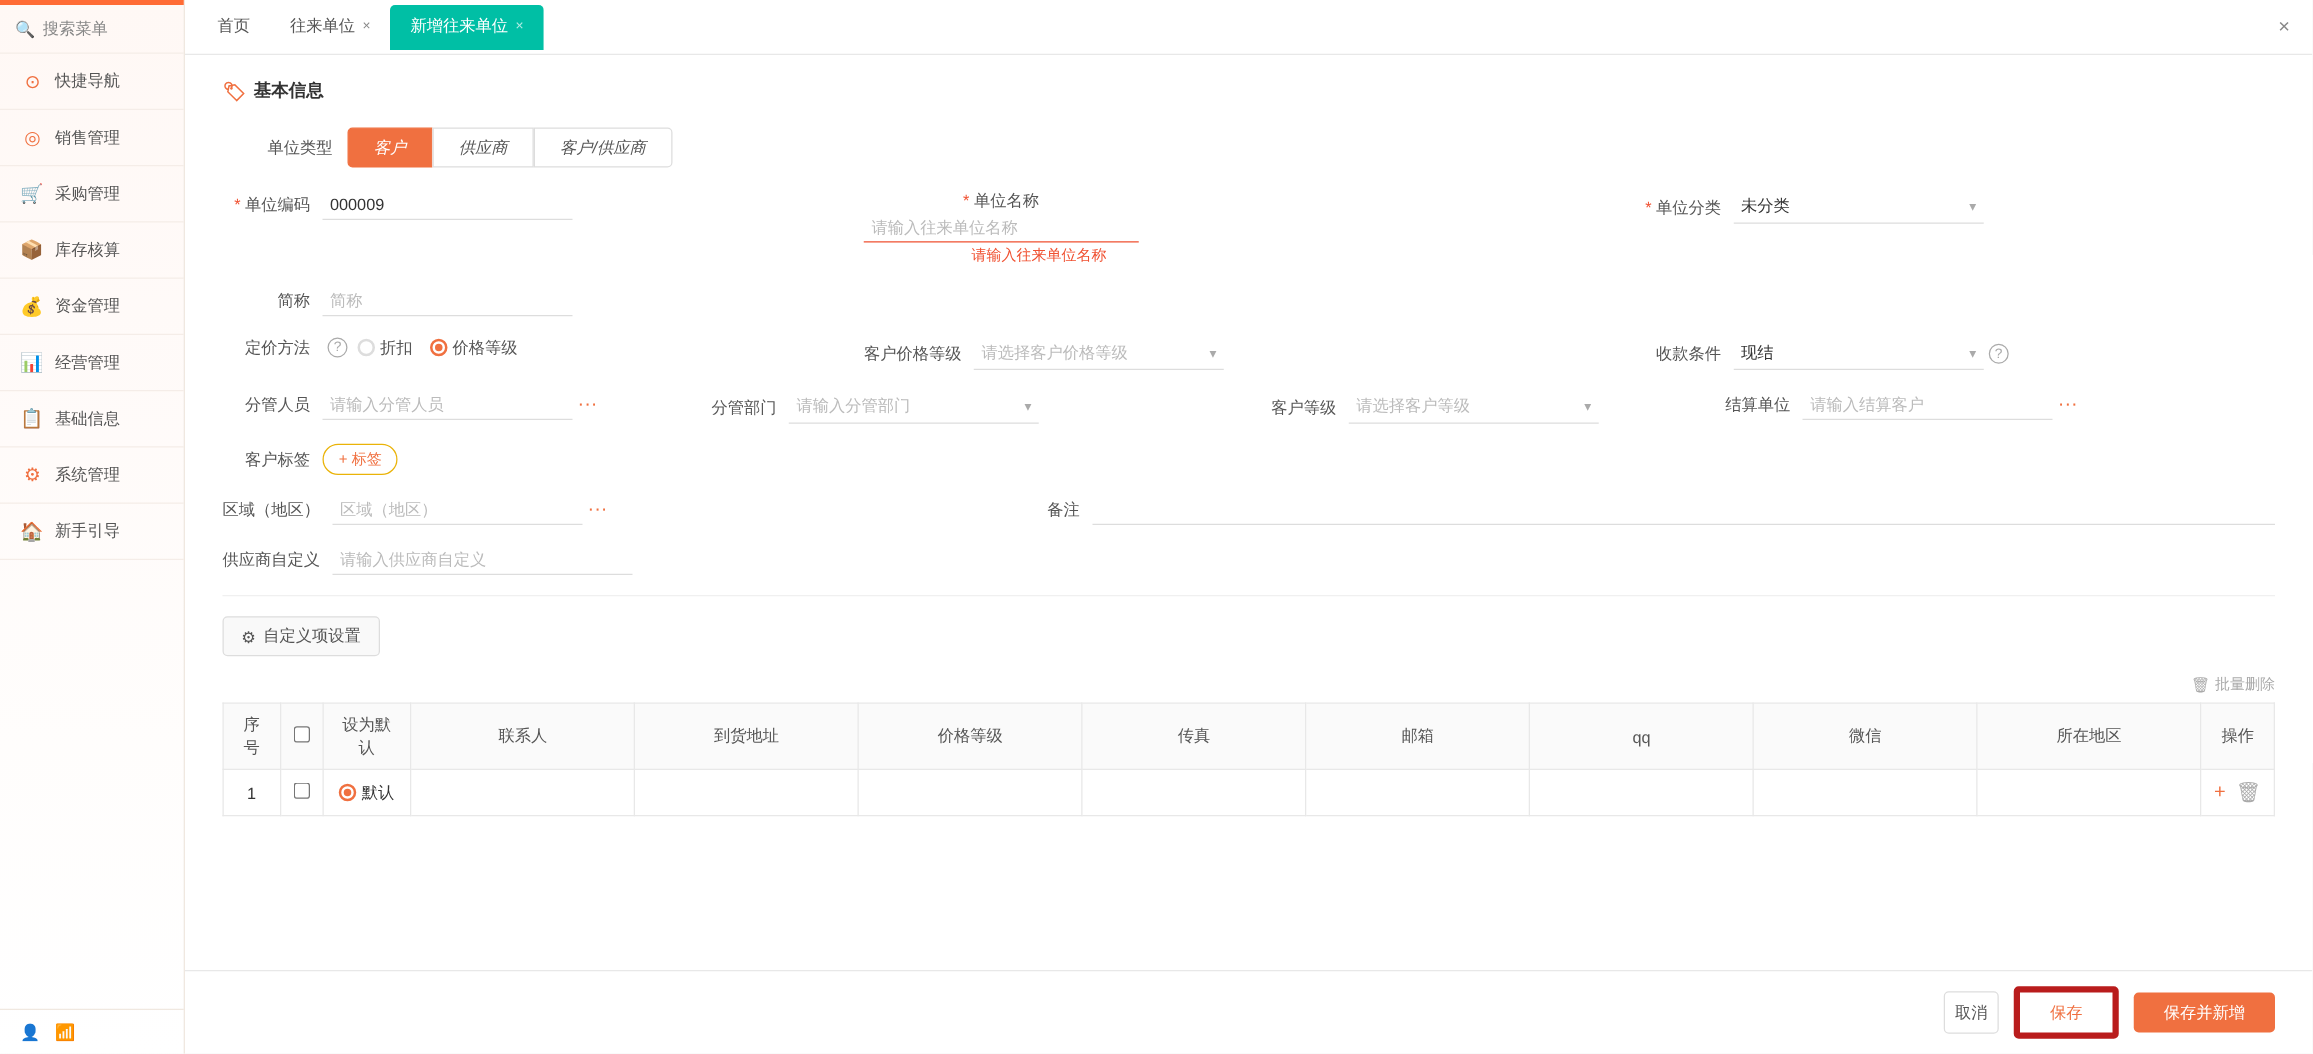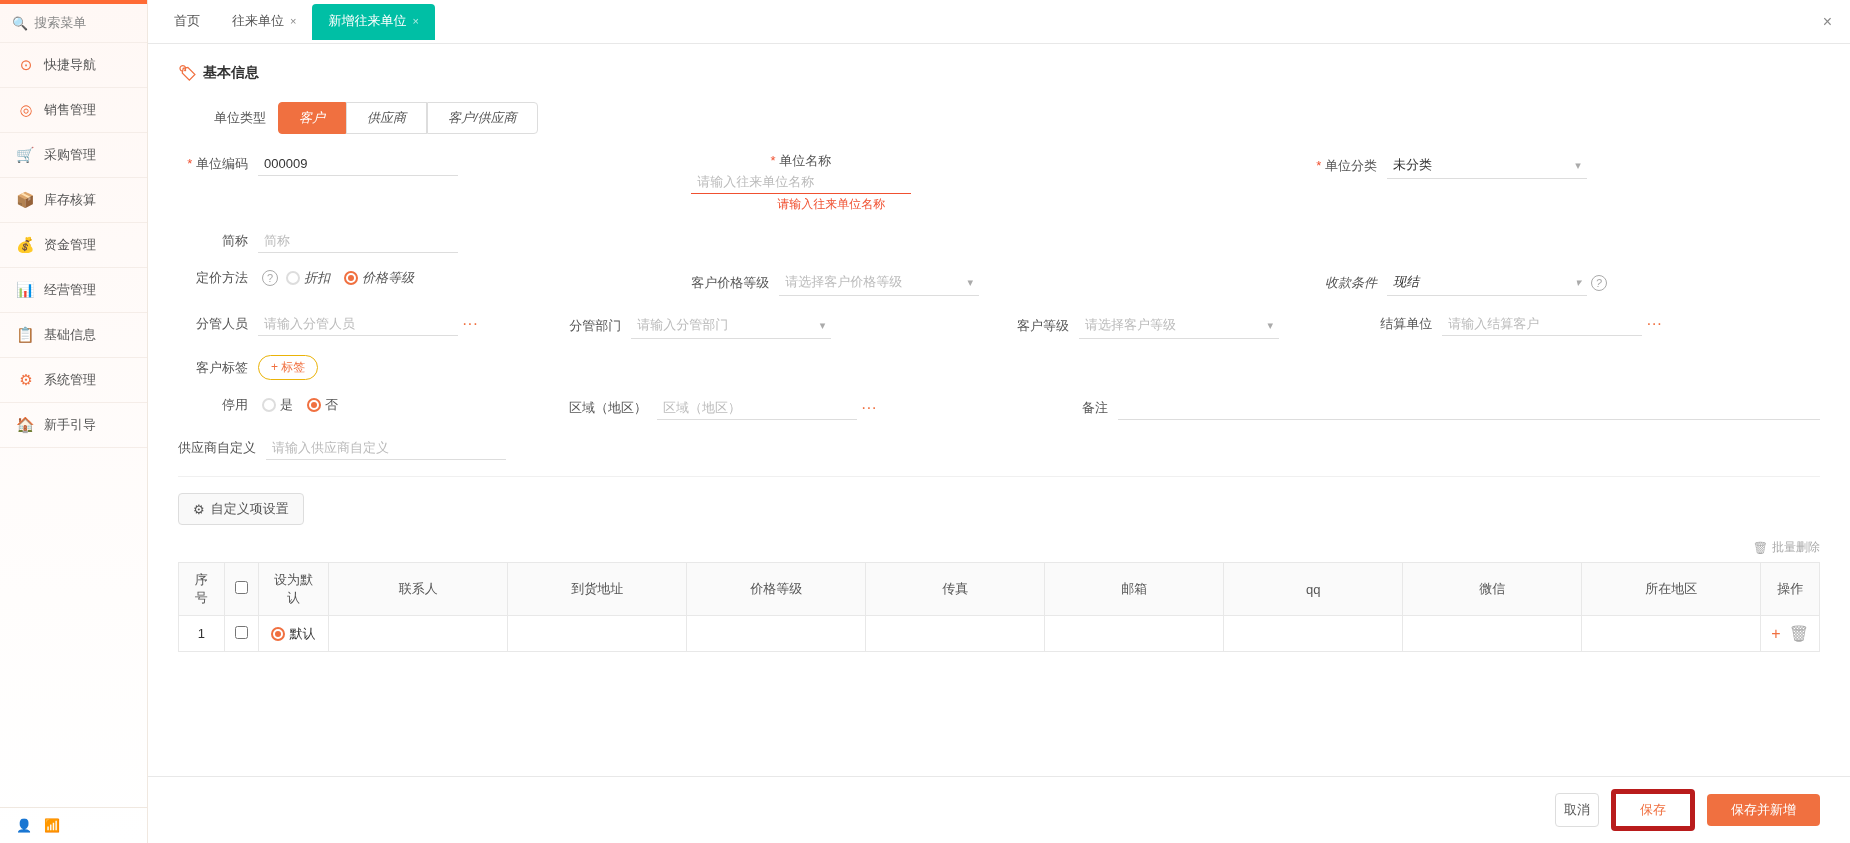--- a/index.html
+++ b/index.html
@@ -505,41 +505,41 @@
         <span class="field-label">简称</span>
         <input class="field-input" type="text" placeholder="简称" style="">
       </div>
     </div>
 
     <div class="form-row">
 
       <div class="form-field">
         <span class="field-label">定价方法</span>
         <span class="help-icon">?</span>
-        <div class="radio-group" style="margin-left:8px;font-style:italic;">
+        <div class="radio-group" style="margin-left:8px;">
           <label class="radio-item">
             <div class="radio-circle"></div>
             <span>折扣</span>
           </label>
           <label class="radio-item">
             <div class="radio-circle checked"></div>
             <span>价格等级</span>
           </label>
         </div>
       </div>
 
       <div class="form-field" style="flex:1.2;">
         <span class="field-label">客户价格等级</span>
         <div class="field-select" style="min-width:200px;">
           <span class="select-text">请选择客户价格等级</span>
           <span class="chevron">▾</span>
         </div>
       </div>
 
-      <div class="form-field" style="flex:1;font-style:italic;">
+      <div class="form-field" style="flex:1;">
         <span class="field-label">收款条件</span>
         <div class="field-select has-value" style="min-width:120px;">
           <span class="select-text">现结</span>
           <span class="chevron">▾</span>
         </div>
         <span class="help-icon">?</span>
       </div>
     </div>
 
     <div class="form-row">
@@ -575,33 +575,20 @@
 
     <div class="form-row">
       <div class="form-field">
         <span class="field-label">客户标签</span>
         <button class="tag-btn">+ 标签</button>
       </div>
     </div>
 
     <div class="form-row">
 
-      <div class="form-field">
-        <span class="field-label">停用</span>
-        <div class="radio-group" style="margin-left:4px;">
-          <label class="radio-item">
-            <div class="radio-circle"></div>
-            <span>是</span>
-          </label>
-          <label class="radio-item">
-            <div class="radio-circle checked"></div>
-            <span>否</span>
-          </label>
-        </div>
-      </div>
 
       <div class="form-field" style="flex:1.2;">
         <span class="field-label">区域（地区）</span>
         <input class="field-input" type="text" style="min-width: 180px;" placeholder="区域（地区）">
         <span class="more-btn">···</span>
       </div>
 
       <div class="form-field" style="flex:2;">
         <span class="field-label">备注</span>
         <input class="field-input" type="text" style="flex: 1 1 0%; max-width: none;">

